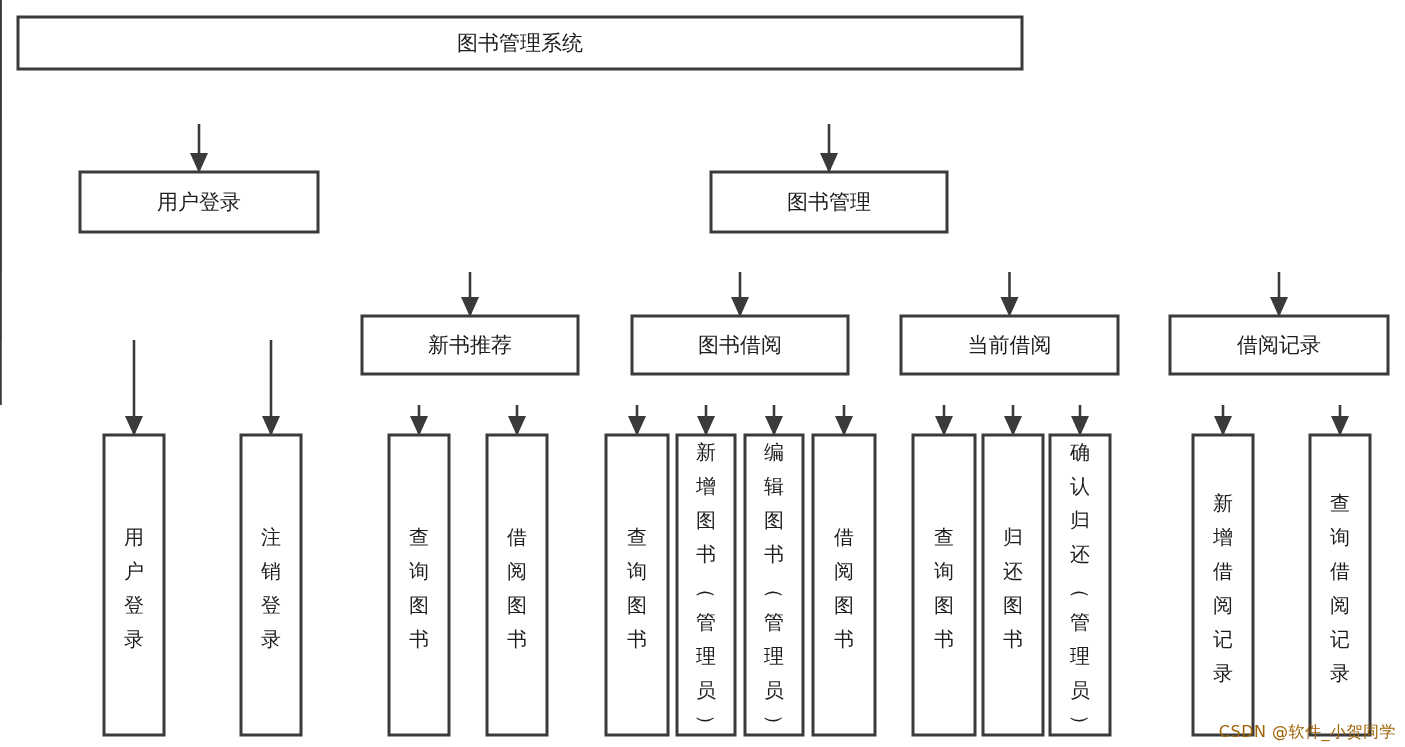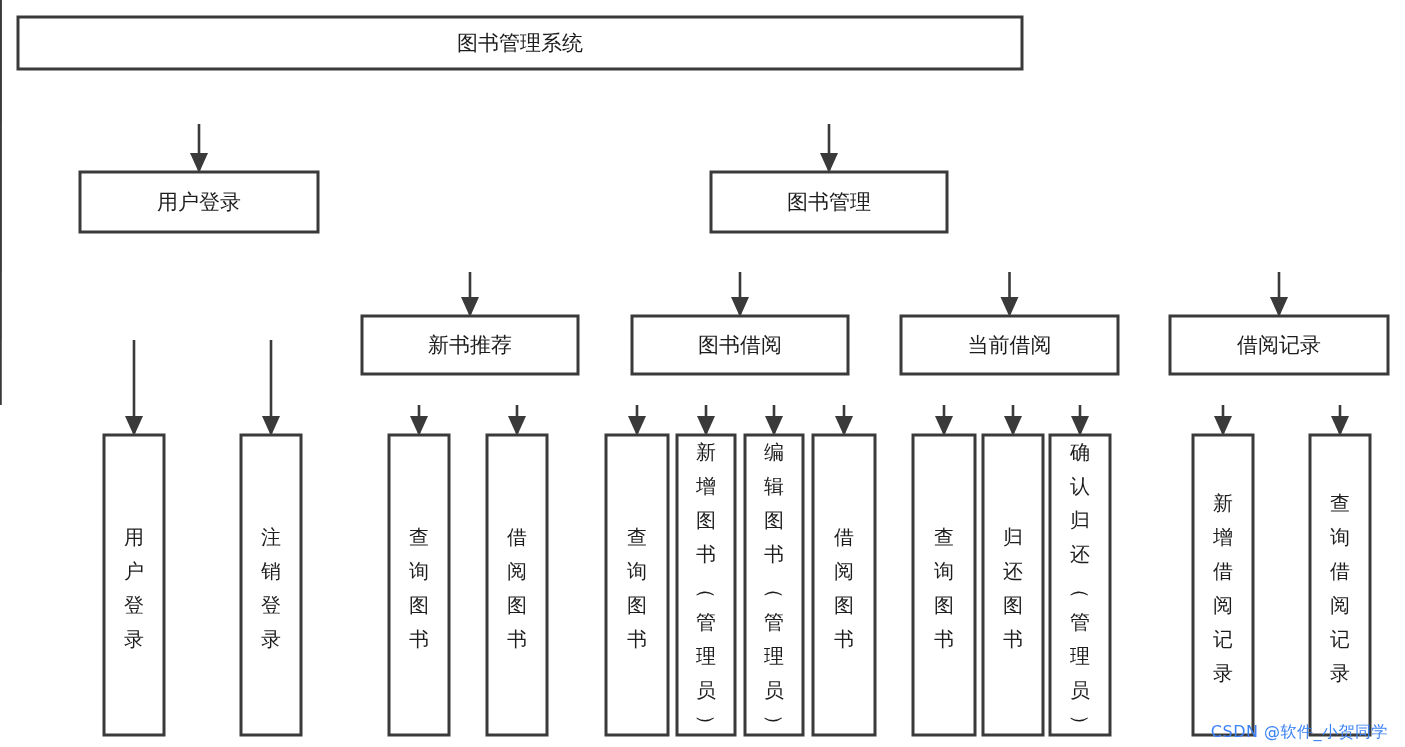--- a/index.html
+++ b/index.html
@@ -52,25 +52,25 @@
     dominant-baseline: middle;
   }
   .leaf-label {
     font-family: "DejaVu Sans", "Liberation Sans", sans-serif;
     font-size: 20px;
     fill: #1d1d1d;
     text-anchor: middle;
   }
   .watermark {
     position: absolute;
-    right: 17px;
+    right: 9px;
     bottom: 4px;
     font-family: "DejaVu Sans", "Liberation Sans", sans-serif;
     font-size: 16px;
-    color: #3b82f6;
+    color: #a16207;
     letter-spacing: 0.5px;
     white-space: nowrap;
     user-select: none;
   }
 </style>
 </head>
 <body>
 
 <div id="diagram-root">
   <svg id="flowchart" viewBox="0 0 1405 747" xmlns="http://www.w3.org/2000/svg">

